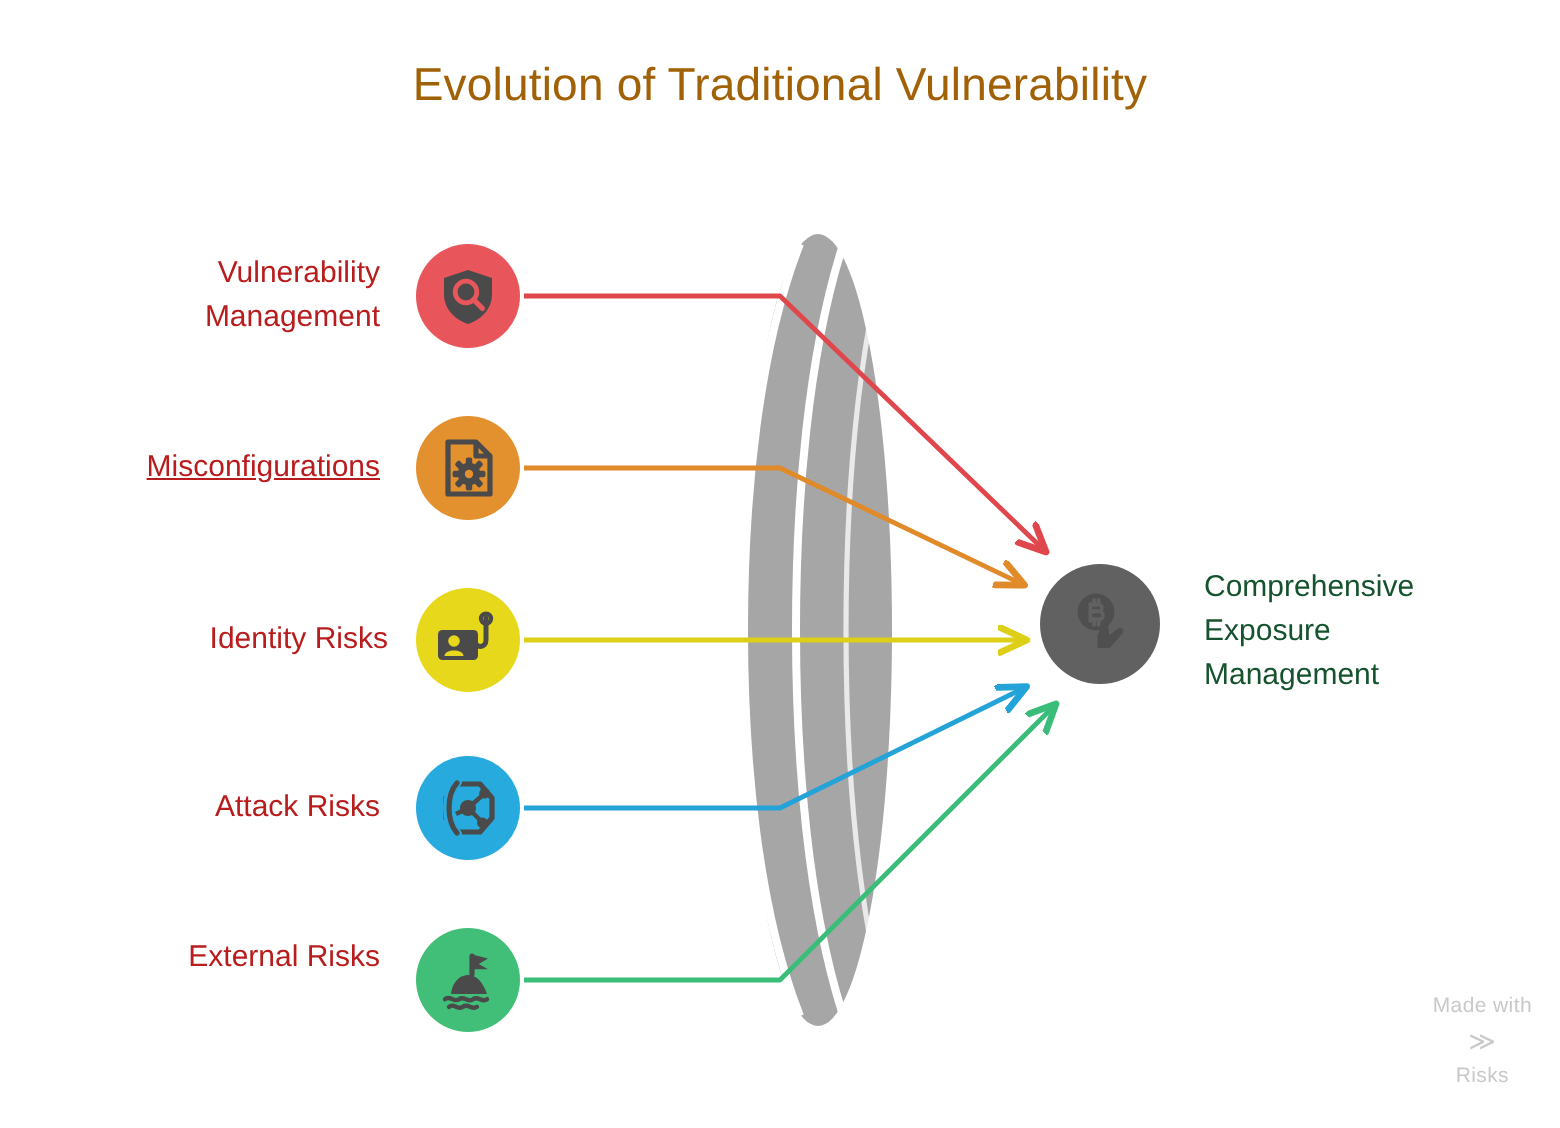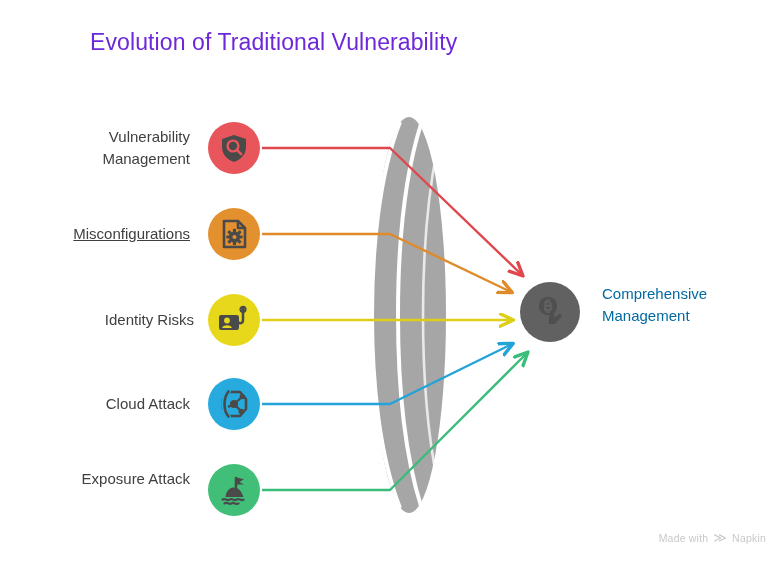--- a/index.html
+++ b/index.html
@@ -19,36 +19,37 @@
     position: absolute;
     left: 0; top: 0;
     width: 780px;
     height: 564px;
   }
   .title {
     position: absolute;
     left: 90px;
     top: 26px;
     width: 600px;
+    text-align: center;
     font-size: 23px;
     line-height: 32px;
-    color: #6d28d9;
+    color: #a16207;
     font-family: "Liberation Sans", sans-serif;
     font-weight: 400;
     letter-spacing: 0.1px;
   }
   .title .ln { display: block; }
 
   .src-label {
     position: absolute;
     width: 160px;
     text-align: right;
     font-size: 15px;
     line-height: 22px;
-    color: #404040;
+    color: #b91c1c;
     font-family: "Liberation Sans", sans-serif;
   }
   .src-label .ln { display: block; }
 
   .node-circle {
     position: absolute;
     width: 52px;
     height: 52px;
     border-radius: 50%;
     box-sizing: border-box;
@@ -68,36 +69,37 @@
     justify-content: center;
   }
   .target-label {
     position: absolute;
     left: 602px;
     top: 283px;
     width: 160px;
     text-align: left;
     font-size: 15px;
     line-height: 22px;
-    color: #0369a1;
+    color: #14532d;
     font-family: "Liberation Sans", sans-serif;
   }
   .target-label .ln { display: block; }
 
   .watermark {
     position: absolute;
     right: 14px;
     bottom: 20px;
     display: flex;
     align-items: center;
     gap: 5px;
     font-size: 10.5px;
     color: #c9c9c9;
     font-family: "Liberation Sans", sans-serif;
     letter-spacing: 0.2px;
+    flex-direction: column;
   }
   .watermark .mark {
     font-size: 13px;
     line-height: 1;
     color: #c9c9c9;
   }
 </style>
 </head>
 <body>
 
@@ -189,40 +191,40 @@
       <rect x="2" y="11" width="20" height="15" rx="2.2" fill="#4a4a4a"></rect>
       <circle cx="10" cy="16.5" r="2.9" fill="#e8d81c"></circle>
       <path d="M5.2 24 C5.6 20.4 14.4 20.4 14.8 24 Z" fill="#e8d81c"></path>
       <path d="M26 5 L26 16 C26 20.2 20.6 20.2 20.6 16.4" fill="none" stroke="#4a4a4a" stroke-width="2.5" stroke-linecap="round"></path>
       <circle cx="26" cy="5.3" r="2.5" fill="none" stroke="#4a4a4a" stroke-width="2.2"></circle>
     </svg>
   </span>
 </div>
 
 <div class="src-label" style="left:30px; top:393px;">
-  <span class="ln">Cloud Attack</span>
+  <span class="ln">Attack Risks</span>
 </div>
 <div class="node-circle" style="left:208px; top:378px; background:#27aadd;">
   <span>
     <svg width="32" height="32" viewBox="0 0 32 32">
       <path d="M11 4 L22 4 L28 11 L28 21 L22 28 L11 28 L5 21 L5 11 Z" fill="none" stroke="#4a4a4a" stroke-width="2.6" stroke-linejoin="round"></path>
       <path d="M10.5 3 C4.5 9 4.5 23 10.5 29" fill="none" stroke="#27aadd" stroke-width="5" stroke-linecap="round"></path>
       <path d="M10.5 3.5 C5.2 9.4 5.2 22.6 10.5 28.5" fill="none" stroke="#4a4a4a" stroke-width="2.6" stroke-linecap="round"></path>
       <line x1="16" y1="16" x2="24" y2="9" stroke="#4a4a4a" stroke-width="2.2"></line>
       <line x1="16" y1="16" x2="23" y2="23" stroke="#4a4a4a" stroke-width="2.2"></line>
       <line x1="16" y1="16" x2="10" y2="19" stroke="#4a4a4a" stroke-width="2.2"></line>
       <circle cx="16" cy="16" r="4" fill="#4a4a4a"></circle>
       <circle cx="24.3" cy="8.6" r="2.7" fill="#4a4a4a"></circle>
       <circle cx="23.2" cy="23.4" r="2.7" fill="#4a4a4a"></circle>
     </svg>
   </span>
 </div>
 
 <div class="src-label" style="left:30px; top:468px;">
-  <span class="ln">Exposure Attack</span>
+  <span class="ln">External Risks</span>
 </div>
 <div class="node-circle" style="left:208px; top:464px; background:#41bf78;">
   <span>
     <svg width="32" height="32" viewBox="0 0 32 32">
       <path d="M18 4 L18 13" stroke="#4a4a4a" stroke-width="2.6" stroke-linecap="round" fill="none"></path>
       <path d="M18.6 3.4 L26 5.2 L21.4 8 L26 10.6 L18.6 10.6 Z" fill="#4a4a4a"></path>
       <path d="M7.5 23 C8 18 11 14 15 13.6 C19.5 13.1 23 16 25.5 23 Z" fill="#4a4a4a"></path>
       <path d="M4 24.6 L28 24.6 L28 26 L4 26 Z" fill="#4a4a4a" opacity="0"></path>
       <path d="M4.5 25.6 C7 23.4 9 27.6 11.5 25.6 C14 23.6 16 27.6 18.5 25.6 C21 23.6 23 27.6 25.5 25.6" fill="none" stroke="#4a4a4a" stroke-width="2.2" stroke-linecap="round"></path>
       <path d="M6.5 29.4 C9 27.2 11 31.4 13.5 29.4 C16 27.4 18 31.4 20.5 29.4" fill="none" stroke="#4a4a4a" stroke-width="2.2" stroke-linecap="round"></path>
@@ -243,20 +245,21 @@
         <path d="M15 18.4 L15 20.4"></path>
         <path d="M17.3 18.4 L17.3 20.4"></path>
       </g>
       <path d="M19 20.4 C20.4 19.4 22 20.2 22.2 21.8 L22.6 25.6 L27 22.2 C28.6 21 30.6 23.2 29.2 24.8 L22.8 32 L16.8 32 L16.8 25.6 Z" fill="#4f4f4f"></path>
     </svg>
   </span>
 </div>
 
 <div class="target-label">
   <span class="ln">Comprehensive</span>
+  <span class="ln">Exposure</span>
   <span class="ln">Management</span>
 </div>
 
 <div class="watermark">
   <span>Made with</span>
   <span class="mark">≫</span>
-  <span>Napkin</span>
+  <span>Risks</span>
 </div>
 
 </body></html>

